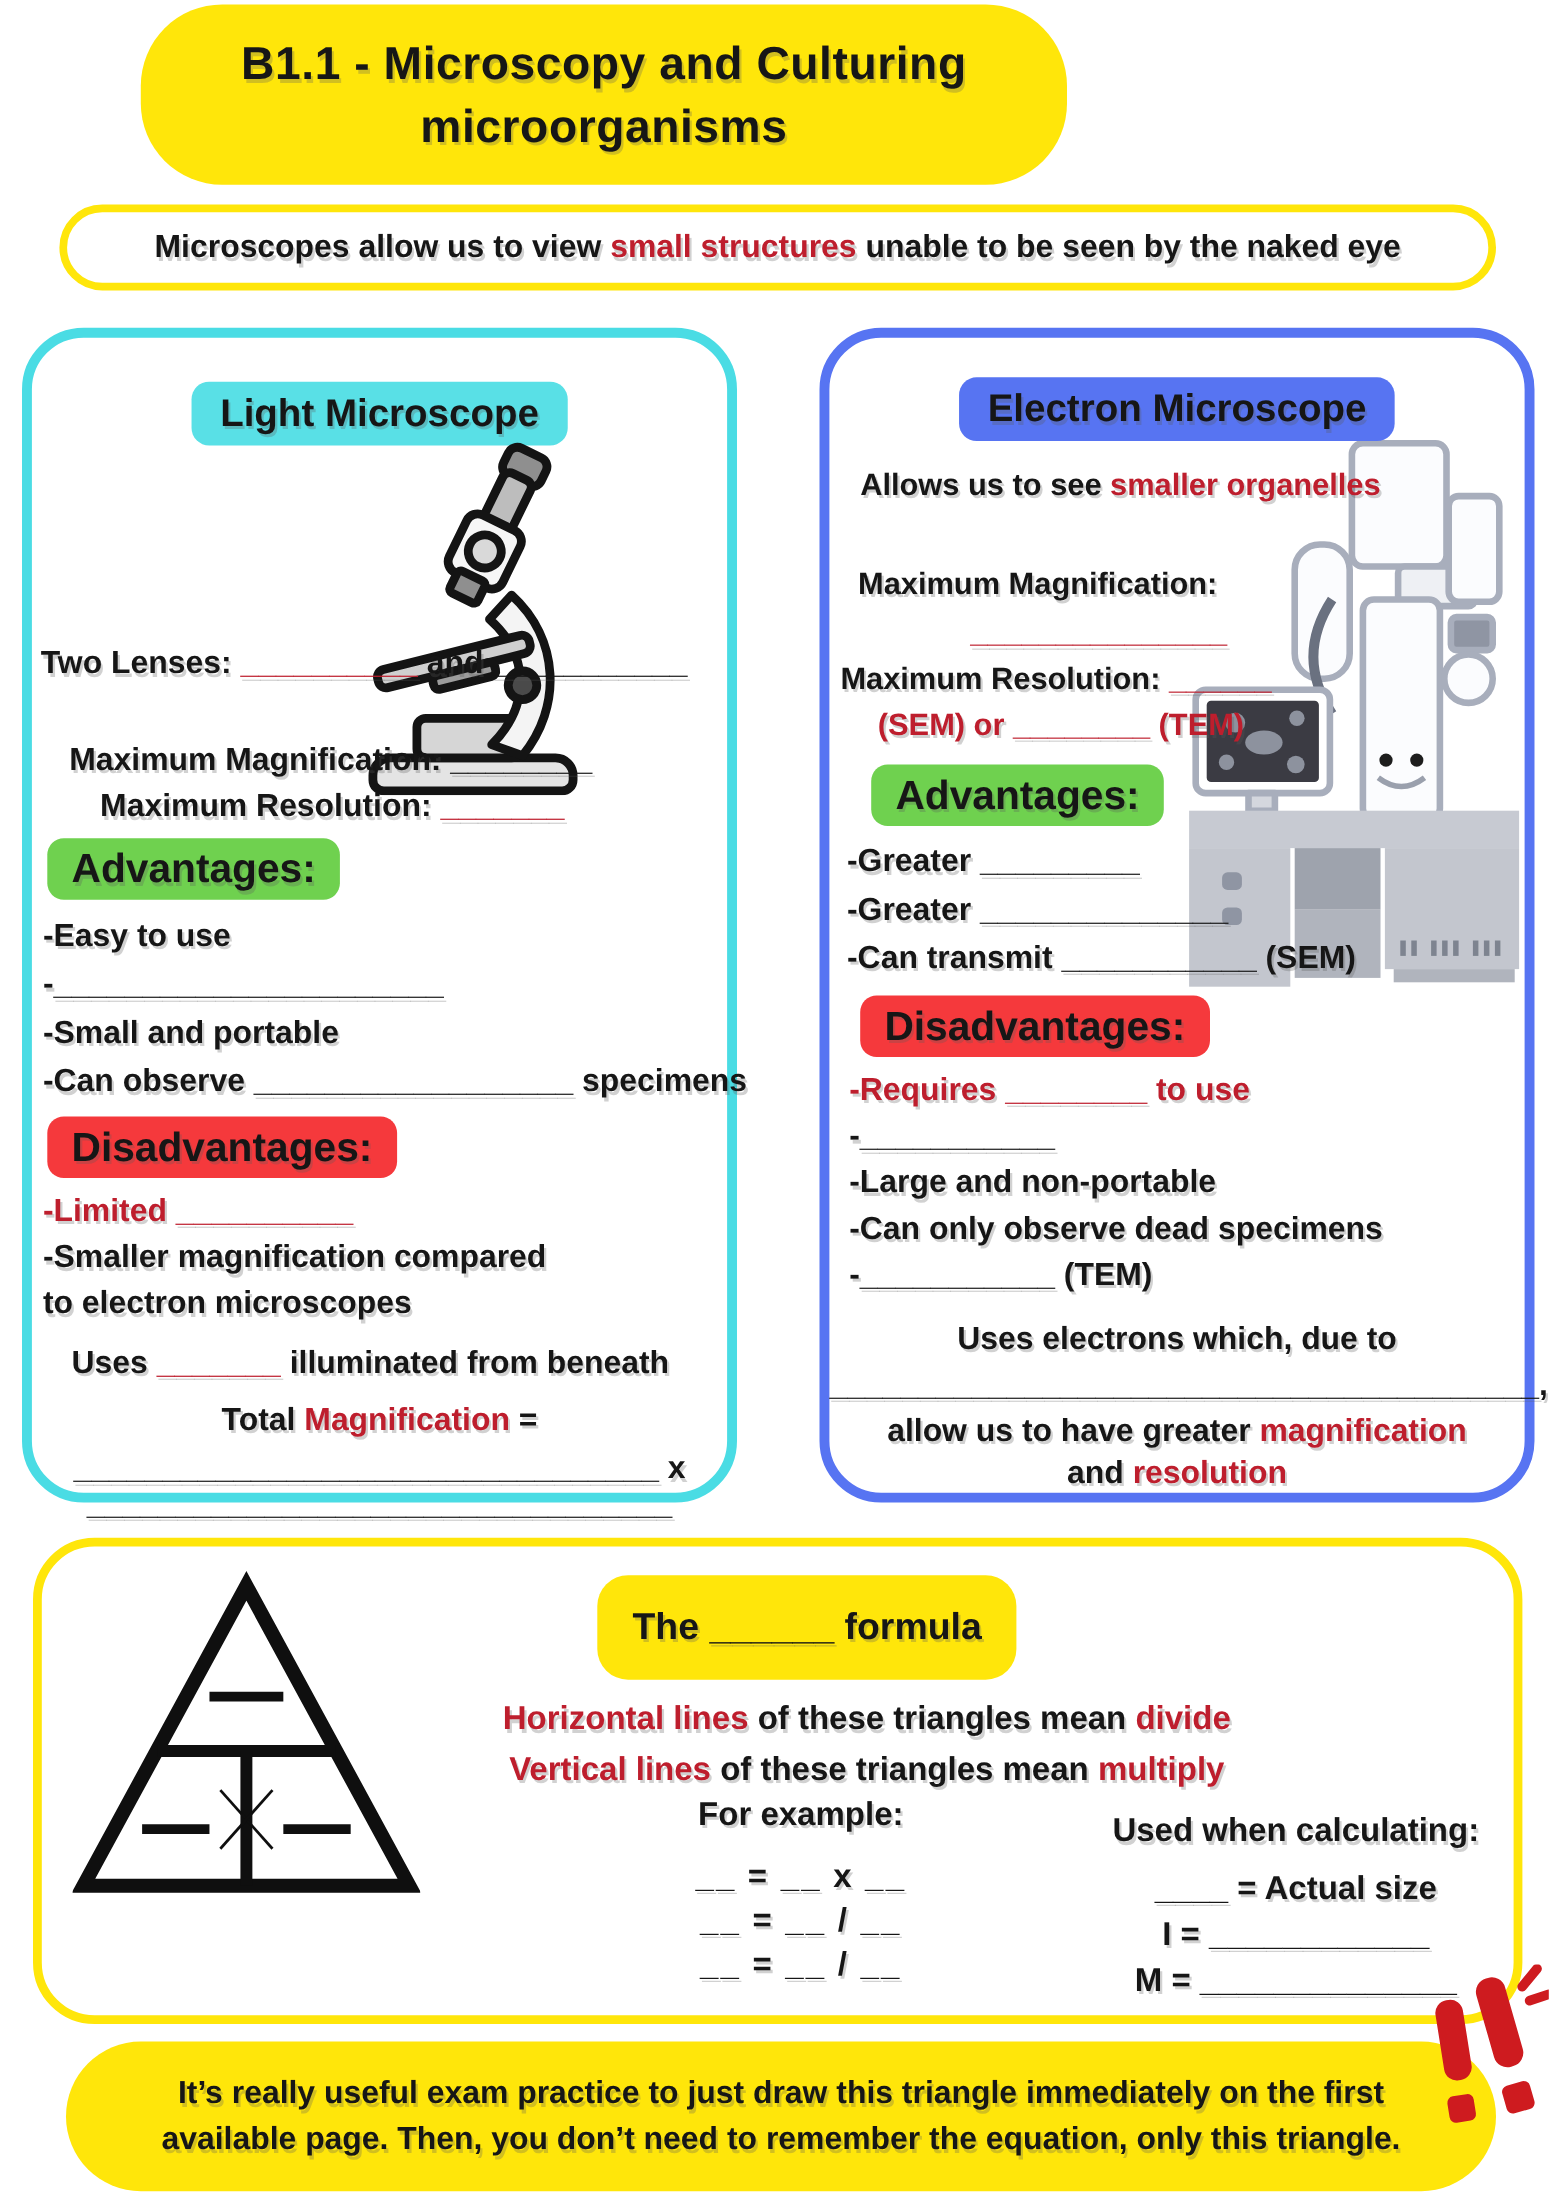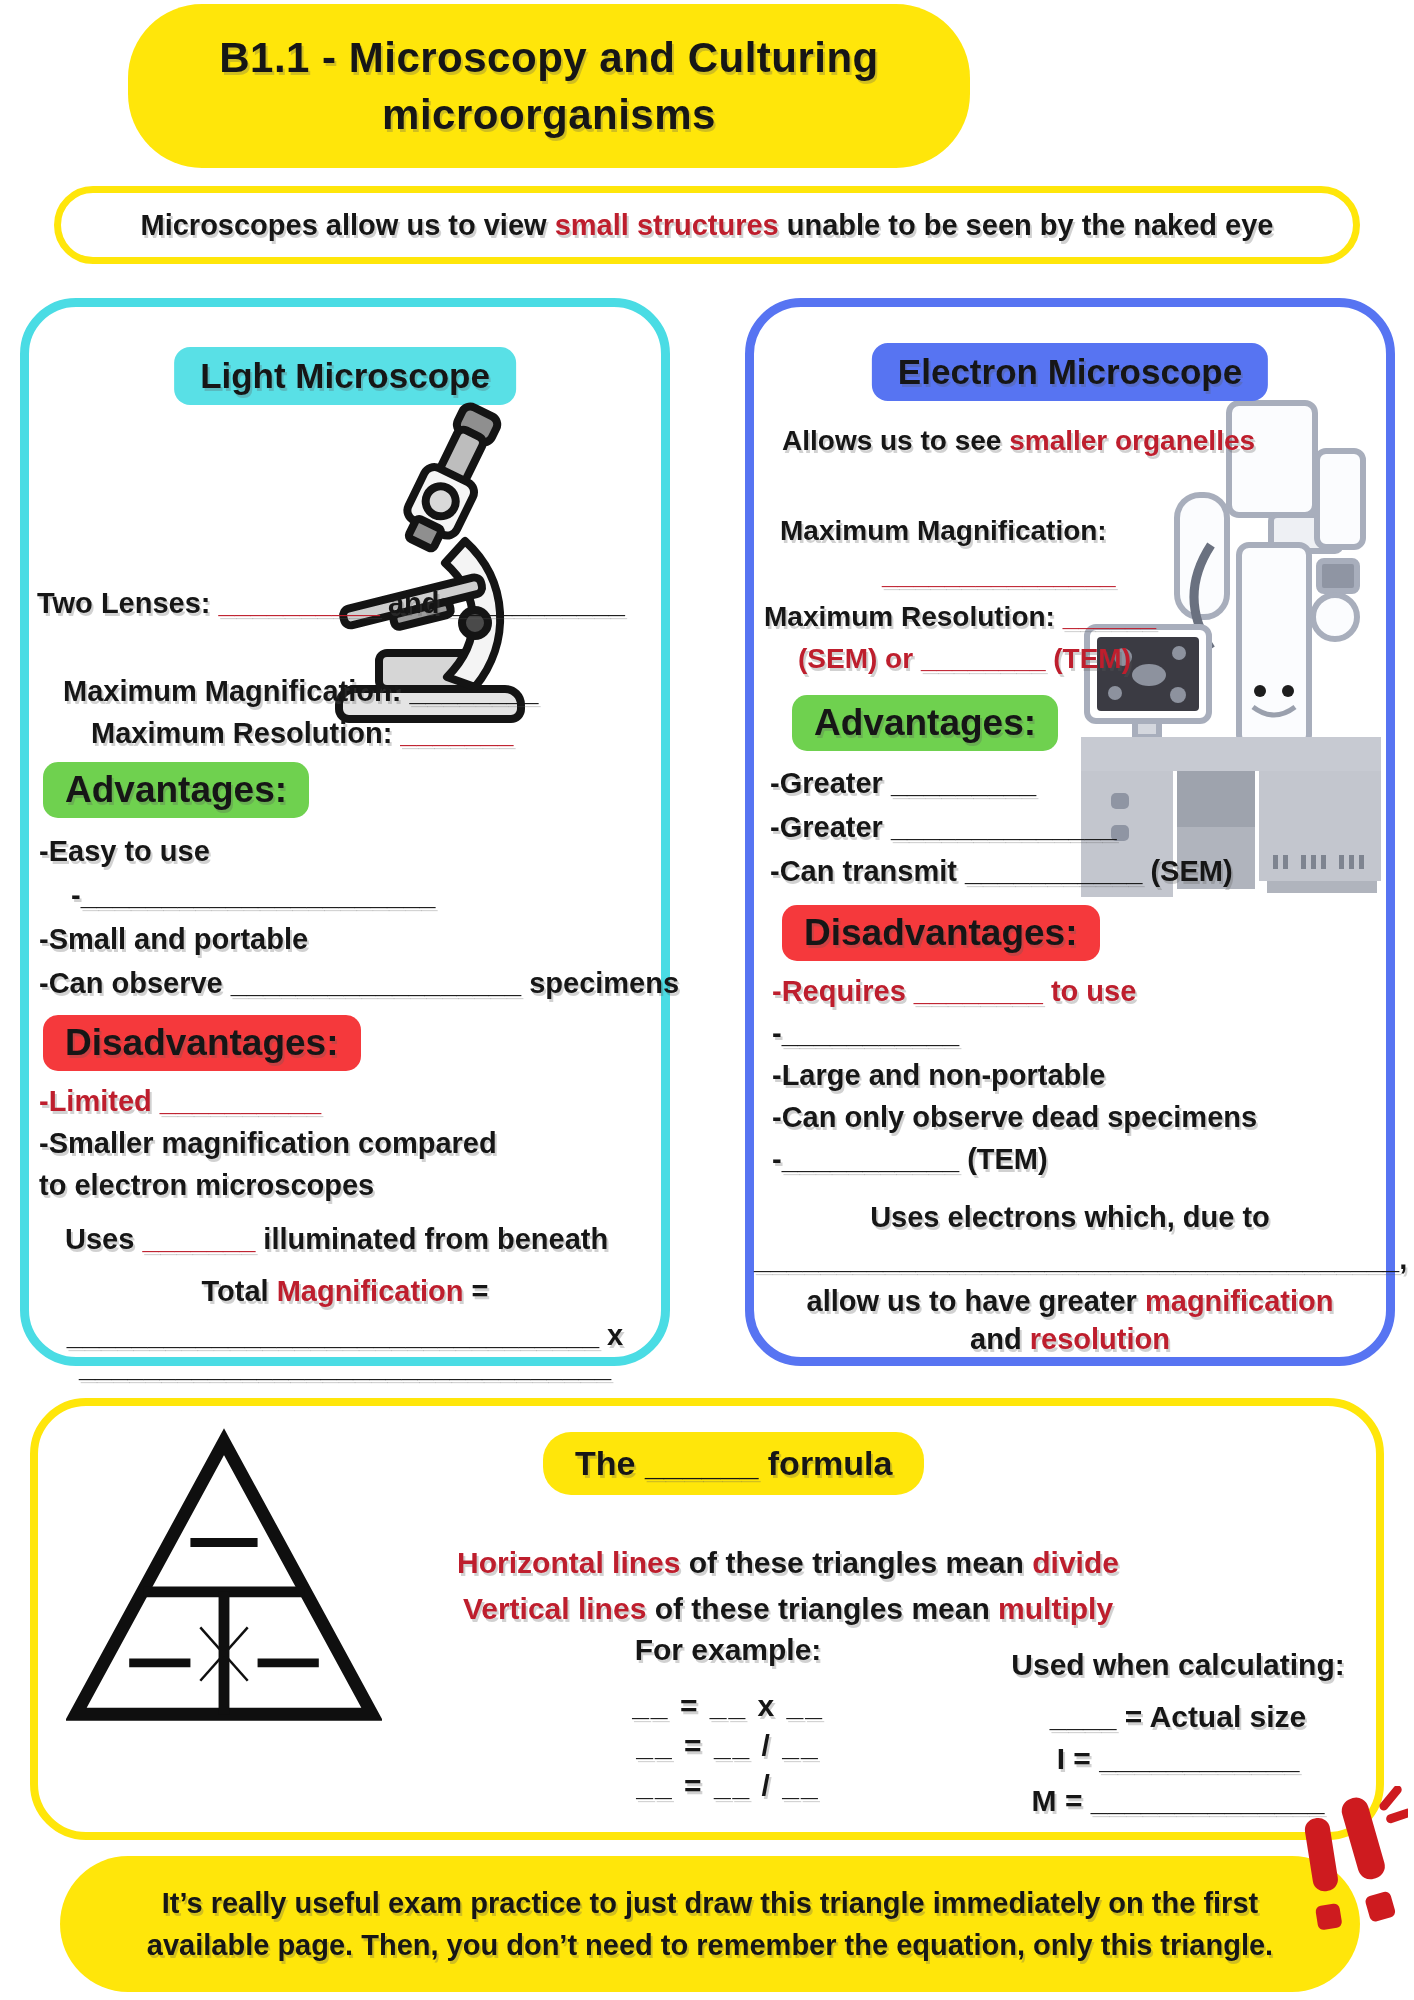--- a/index.html
+++ b/index.html
@@ -35,21 +35,21 @@
     position:absolute;font-size:37px;padding:7px 22px;border-radius:15px;white-space:nowrap;
   }
   .green-pill{background:#6FD14F;}
   .red-pill{background:#F5393C;}
   .line{position:absolute;font-size:29px;white-space:nowrap;}
   .center-line{left:0;width:100%;text-align:center;}
   
   .formula-panel{left:30px;top:1398px;width:1338px;height:426px;border:8px solid #FFE60A;border-radius:56px;background:#fff;}
   .formula-heading{
     position:absolute;left:505px;top:26px;background:#FFE60A;border-radius:28px;
-    font-size:34px;padding:12px 32px;white-space:nowrap;
+    font-size:34px;padding:28px 32px;white-space:nowrap;
   }
   .rules{position:absolute;left:220px;top:134px;width:1060px;text-align:center;font-size:30px;line-height:46px;}
   .examples{position:absolute;left:400px;top:224px;width:580px;text-align:center;font-size:30px;line-height:40px;}
   .examples .eq{letter-spacing:2px;line-height:40px;}
   .calc-col{position:absolute;left:940px;top:238px;width:400px;text-align:center;font-size:30px;line-height:42px;}
   
   .footer-banner{
     left:60px;top:1856px;width:1300px;height:136px;background:#FFE60A;border-radius:70px;
     display:flex;flex-direction:column;align-items:center;justify-content:center;
     font-size:29px;line-height:42px;text-align:center;
@@ -95,21 +95,21 @@
         </g>
       </svg>
     </div>
 
     <div class="line ts" style="left:8px;top:280px;"><span>Two Lenses: </span><span class="red">__________</span><span> and </span><span>___________</span></div>
     <div class="line ts" style="left:34px;top:368px;"><span>Maximum Magnification: </span><span>________</span></div>
     <div class="line ts" style="left:62px;top:410px;"><span>Maximum Resolution: </span><span class="red">_______</span></div>
 
     <div class="tag-pill green-pill ts" style="left:14px;top:455px;">Advantages:</div>
     <div class="line ts" style="left:10px;top:528px;">-Easy to use</div>
-    <div class="line ts" style="left:10px;top:572px;margin-left:32px;">-______________________</div>
+    <div class="line ts" style="left:10px;top:572px;">-______________________</div>
     <div class="line ts" style="left:10px;top:616px;">-Small and portable</div>
     <div class="line ts" style="left:10px;top:660px;">-Can observe __________________ specimens</div>
 
     <div class="tag-pill red-pill ts" style="left:14px;top:708px;">Disadvantages:</div>
     <div class="line ts red" style="left:10px;top:778px;">-Limited __________</div>
     <div class="line ts" style="left:10px;top:820px;">-Smaller magnification compared</div>
     <div class="line ts" style="left:10px;top:862px;">to electron microscopes</div>
 
     <div class="line ts" style="left:36px;top:916px;"><span>Uses </span><span class="red">_______</span><span> illuminated from beneath</span></div>
     <div class="line ts center-line" style="top:968px;"><span>Total </span><span class="red">Magnification</span><span> =</span></div>

